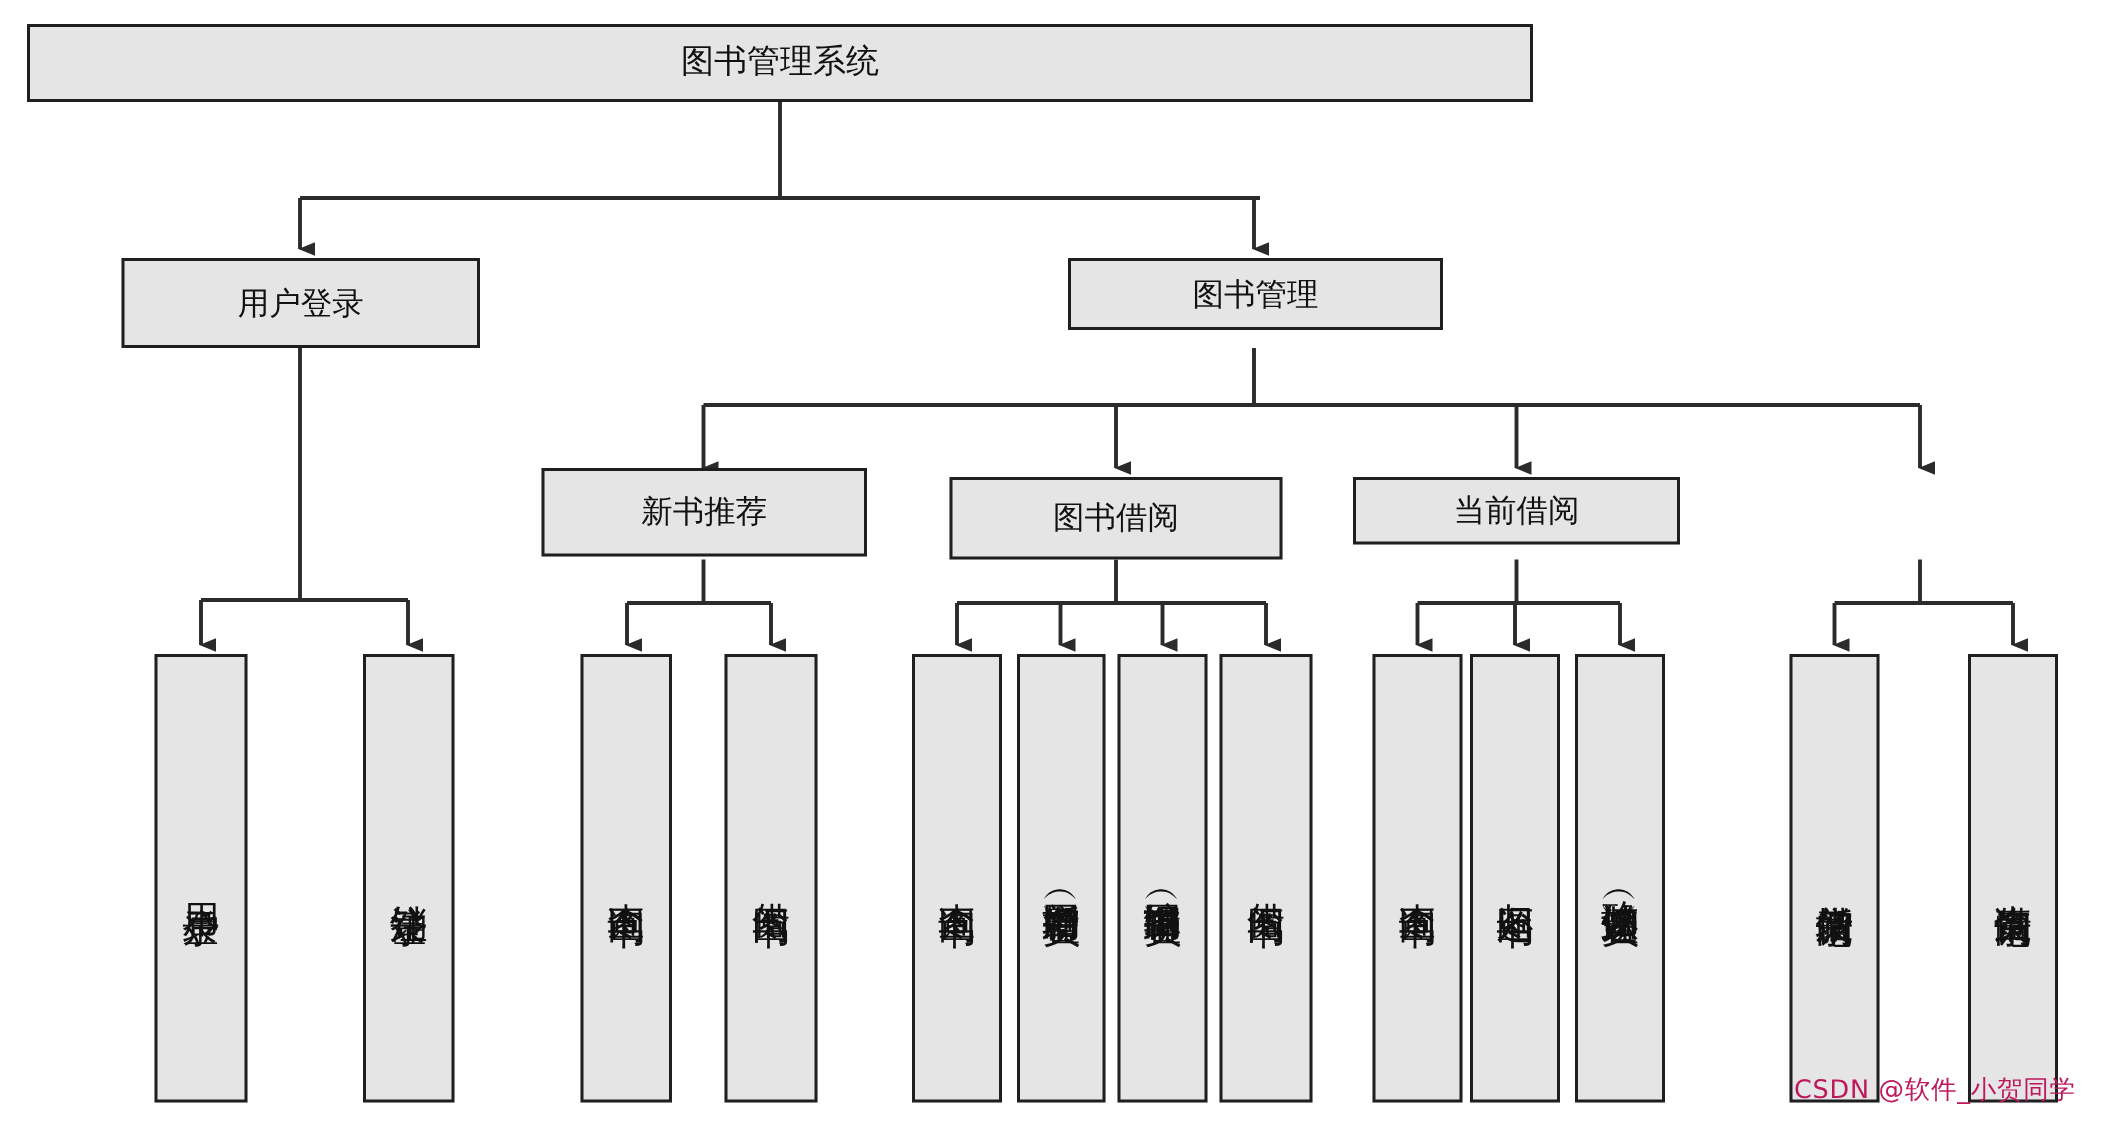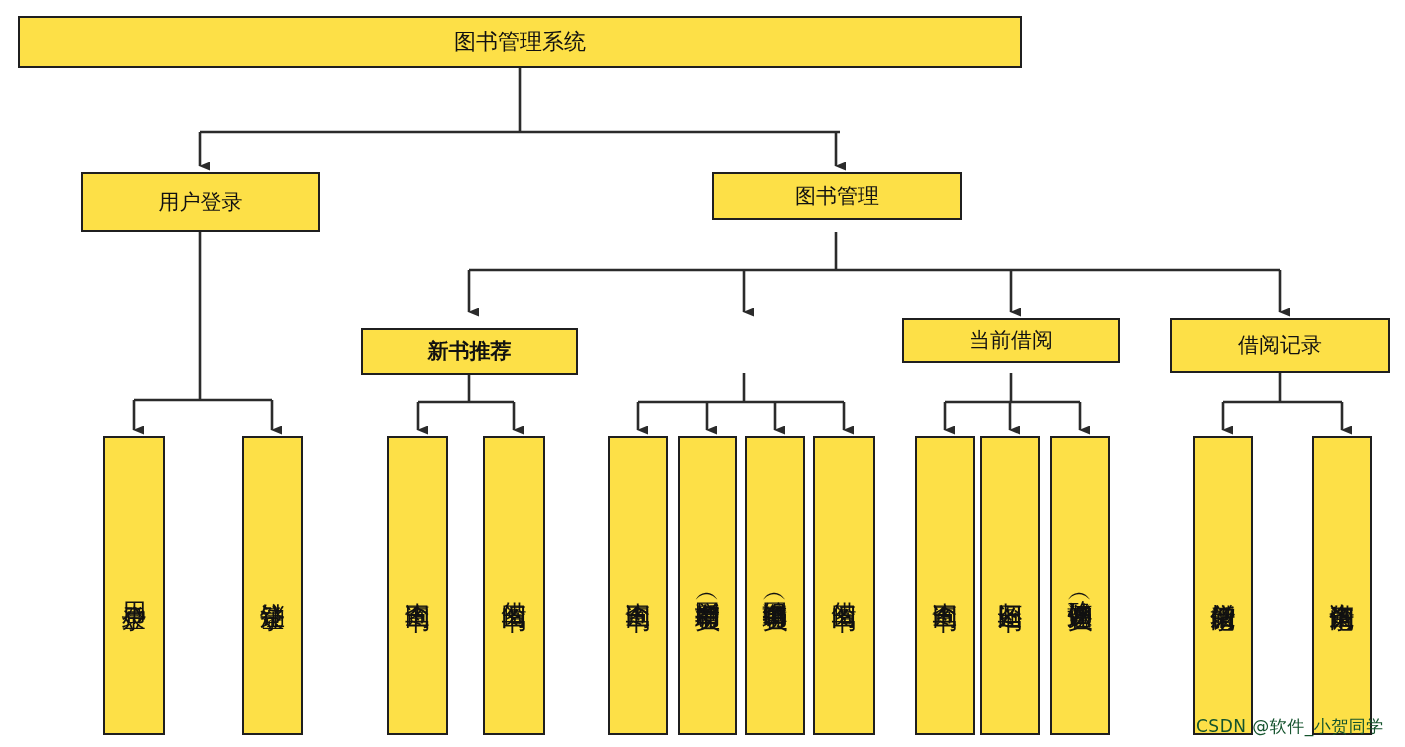--- a/index.html
+++ b/index.html
@@ -22,21 +22,21 @@
     left: 0;
     top: 0;
     width: 1405px;
     height: 747px;
     pointer-events: none;
   }
   .node {
     position: absolute;
     box-sizing: border-box;
     border: 2px solid #1f1f1f;
-    background: #fde047;
+    background: #e5e5e5;
     display: flex;
     align-items: center;
     justify-content: center;
     color: #111111;
   }
   .node .label {
     display: block;
     text-align: center;
     line-height: 1.15;
     white-space: nowrap;
@@ -62,21 +62,21 @@
     white-space: nowrap;
     max-height: 290px;
   }
   .v-node.tall .label {
     font-size: 25px;
     letter-spacing: 1px;
   }
   .watermark {
     position: absolute;
     font-size: 17px;
-    color: #14532d;
+    color: #be185d;
     white-space: nowrap;
     letter-spacing: 0.5px;
   }
 </style>
 </head>
 <body>
 
 <div id="canvas">
 
   <svg id="wires" viewBox="0 0 1405 747">
@@ -133,29 +133,29 @@
     <span class="label">图书管理系统</span>
   </div>
 
   <div class="node h-node" style="left:81px; top:172px; width:239px; height:60px;">
     <span class="label">用户登录</span>
   </div>
   <div class="node h-node" style="left:712px; top:172px; width:250px; height:48px;">
     <span class="label">图书管理</span>
   </div>
 
-  <div class="node h-node" style="left:361px; top:328px; width:217px; height:47px;font-weight:bold;">
+  <div class="node h-node" style="left:361px; top:312px; width:217px; height:59px;">
     <span class="label">新书推荐</span>
+  </div>
+  <div class="node h-node" style="left:633px; top:318px; width:222px; height:55px;">
+    <span class="label">图书借阅</span>
   </div>
   <div class="node h-node" style="left:902px; top:318px; width:218px; height:45px;">
     <span class="label">当前借阅</span>
   </div>
-  <div class="node h-node" style="left:1170px; top:318px; width:220px; height:55px;">
-    <span class="label">借阅记录</span>
-  </div>
 
   <div class="node v-node" style="left:103px; top:436px; width:62px; height:299px;">
     <span class="label">用户登录</span>
   </div>
   <div class="node v-node" style="left:242px; top:436px; width:61px; height:299px;">
     <span class="label">注销登录</span>
   </div>
 
   <div class="node v-node" style="left:387px; top:436px; width:61px; height:299px;">
     <span class="label">查询图书</span>

